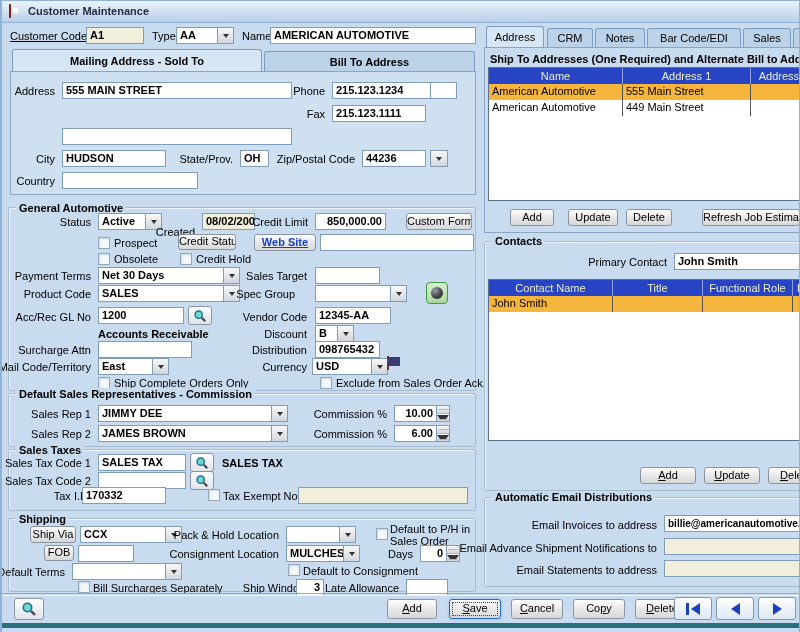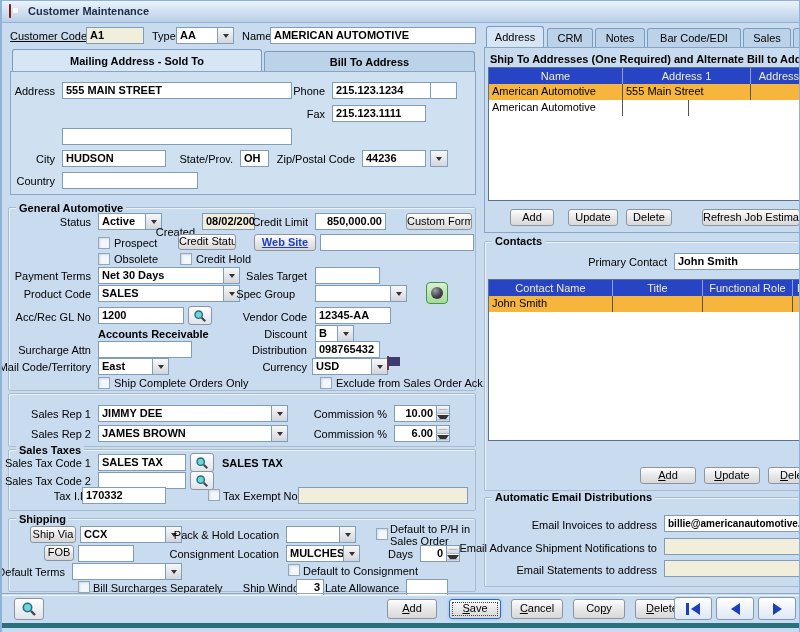--- a/index.html
+++ b/index.html
@@ -207,20 +207,21 @@
   </div>
   <span class="a flag" style="left:385px;top:356px;width:27px;height:17px"><i></i></span>
 
   <span class="a cb" style="left:96px;top:376px"></span>
   <span class="a lbl" style="left:112px;top:376px">Ship Complete Orders Only</span>
   <span class="a cb" style="left:318px;top:376px"></span>
   <span class="a lbl" style="left:334px;top:376px">Exclude from Sales Order Ack.</span>
 
   
   <div class="a grp" style="left:6px;top:392px;width:468px;height:54px"></div>
+  <span class="a leg" style="left:14px;top:387px">Default Sales Representatives - Commission</span>
   <span class="a lbl" style="right:708px;top:407px">Sales Rep 1</span>
   <div class="a combo" style="left:96px;top:404px;width:190px">
     <span class="cval">JIMMY DEE</span>
     <span class="dbtn">
         <span class="dar"></span>
       </span>
   </div>
   <span class="a lbl" style="right:412px;top:407px">Commission %</span>
   <div class="a spin" style="left:392px;top:404px;width:56px">
     <span class="sval">10.00</span>
@@ -355,20 +356,21 @@
       <span style="width:128px">Address 1</span>
       <span style="width:66px">Address 2</span>
     </div>
     <div class="trow sel">
       <span style="width:134px">American Automotive</span>
       <span style="width:128px">555 Main Street</span>
       <span style="width:66px"></span>
     </div>
     <div class="trow">
       <span style="width:134px">American Automotive</span>
+      <span style="width:128px">449 Main Street</span>
       <span style="width:66px"></span>
     </div>
   </div>
 
   <div class="a btn" style="left:508px;top:208px;width:44px;height:17px;line-height:14px">Add</div>
   <div class="a btn" style="left:566px;top:208px;width:50px;height:17px;line-height:14px">Update</div>
   <div class="a btn" style="left:624px;top:208px;width:46px;height:17px;line-height:14px">Delete</div>
   <div class="a btn" style="left:700px;top:208px;width:98px;height:17px;line-height:14px">Refresh Job Estimates</div>
 
   

